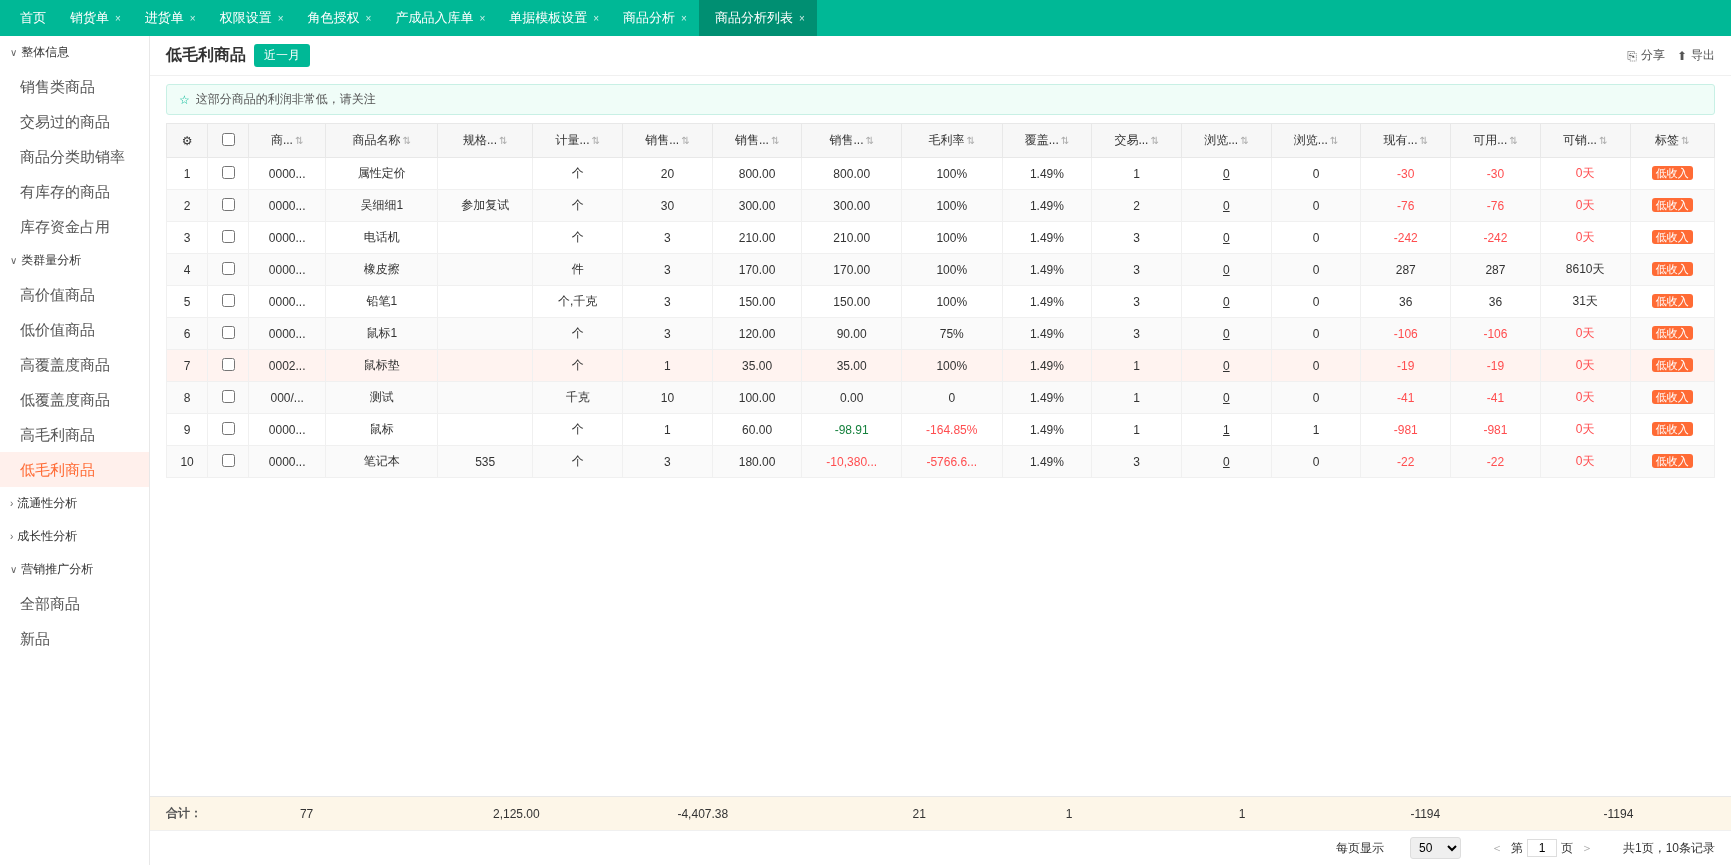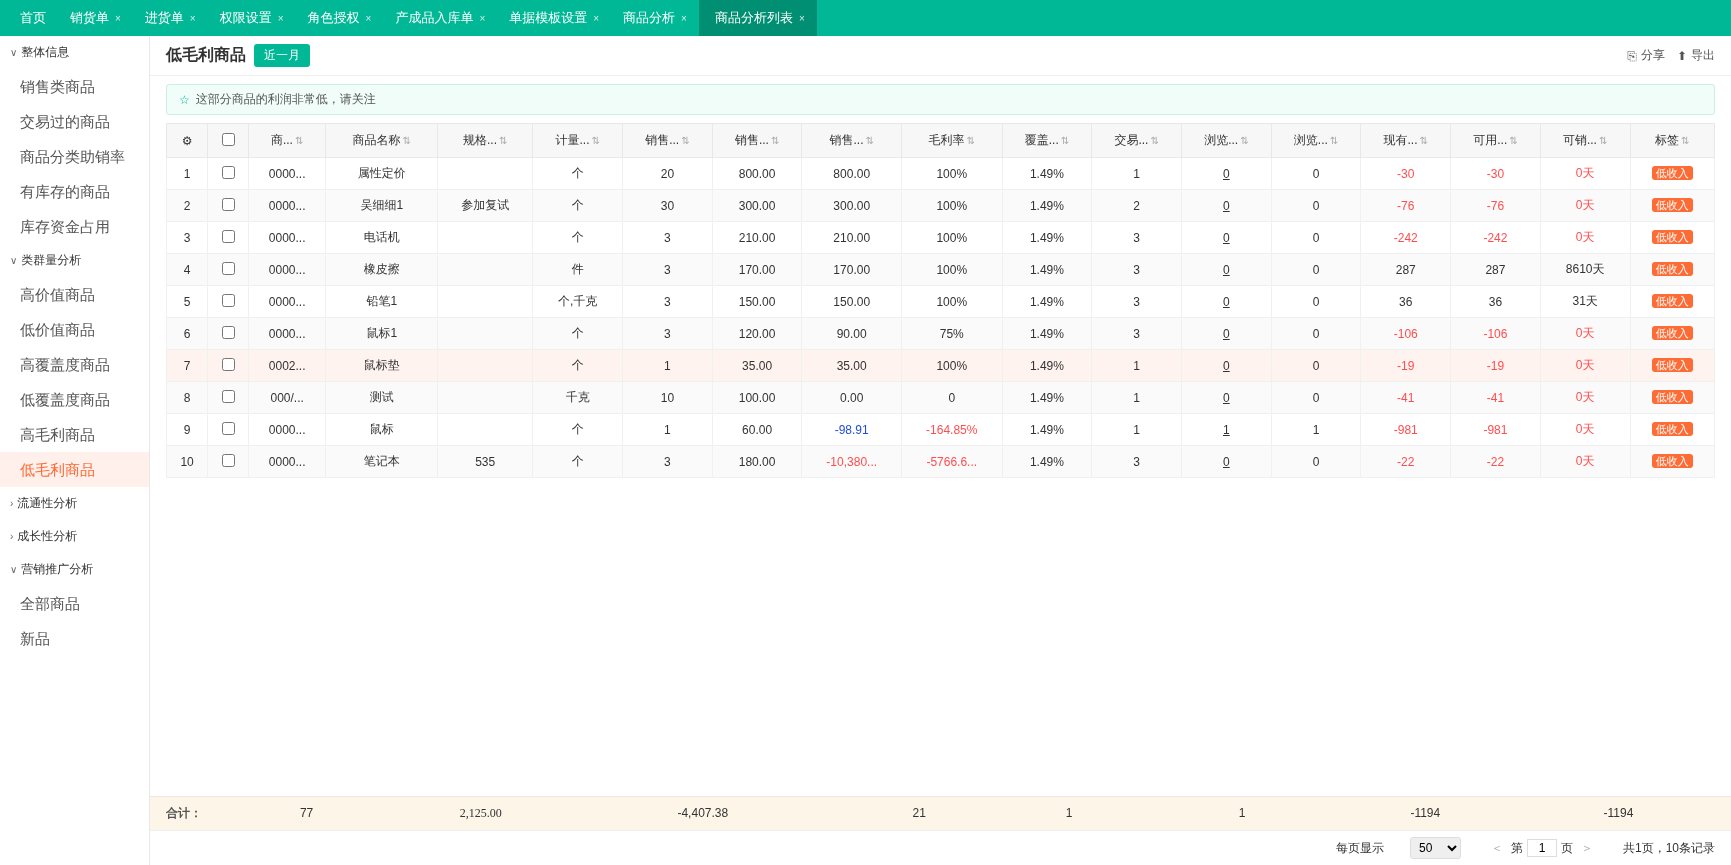--- a/index.html
+++ b/index.html
@@ -531,21 +531,21 @@
     </tr>
             <tr>
       <td>9</td>
       <td><input type="checkbox" style=""></td>
       <td>0000...</td>
       <td>鼠标</td>
       <td></td>
       <td>个</td>
       <td>1</td>
       <td>60.00</td>
-      <td style="color:#1d4ed8">-98.91</td>
+      <td style="color:#15803d">-98.91</td>
       <td style="color:#ff4d4f">-164.85%</td>
       <td>1.49%</td>
       <td>1</td>
       <td class="underline">1</td>
       <td>1</td>
       <td style="color:#ff4d4f">-981</td>
       <td style="color:#ff4d4f">-981</td>
       <td style="color:#ff4d4f">0天</td>
       <td><span class="tag-badge">低收入</span></td>
     </tr>
@@ -570,21 +570,21 @@
       <td><span class="tag-badge">低收入</span></td>
     </tr>
           </tbody>
       </table>
     </div>
 
     <div class="table-footer">
       <span class="footer-label">合计：</span>
       <div style="flex:1; display:flex; justify-content: space-around;">
         <span style="min-width:80px; text-align:center;">77</span>
-        <span style="min-width:80px; text-align:left;font-family:Liberation Serif, serif;">2,125.00</span>
+        <span style="min-width:80px; text-align:right;">2,125.00</span>
         <span style="min-width:100px; text-align:center;">-4,407.38</span>
         <span style="min-width:60px; text-align:right;">21</span>
         <span style="min-width:60px; text-align:center;">1</span>
         <span style="min-width:60px; text-align:center;">1</span>
         <span style="min-width:80px; text-align:center;">-1194</span>
         <span style="min-width:80px; text-align:center;">-1194</span>
       </div>
     </div>
 
     <div class="pagination-bar">

